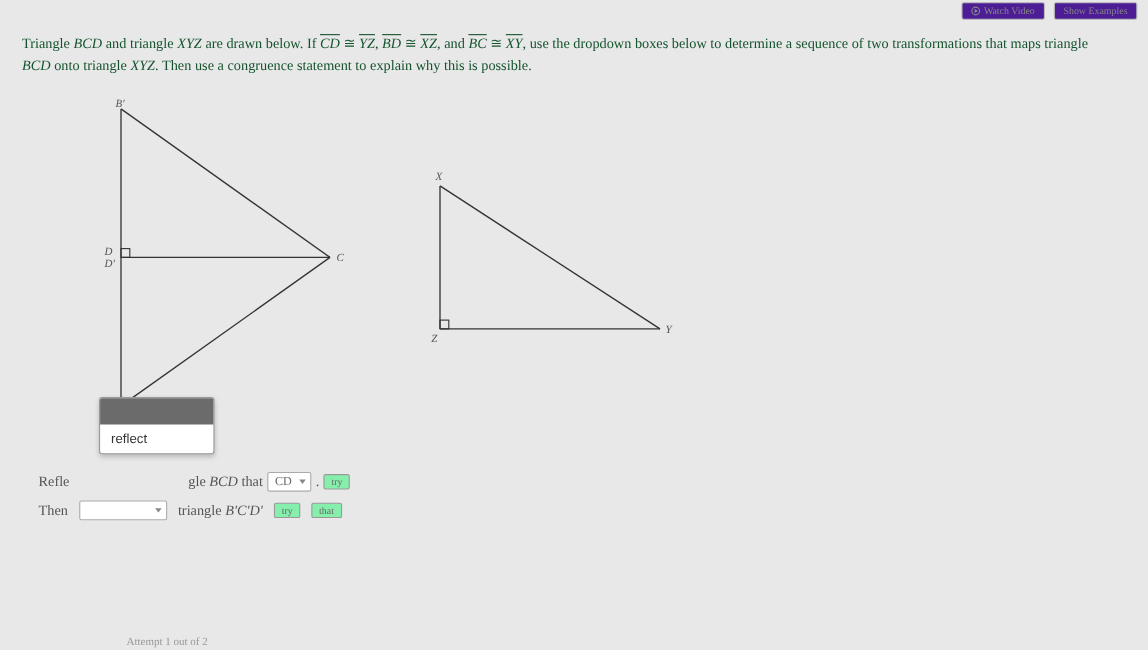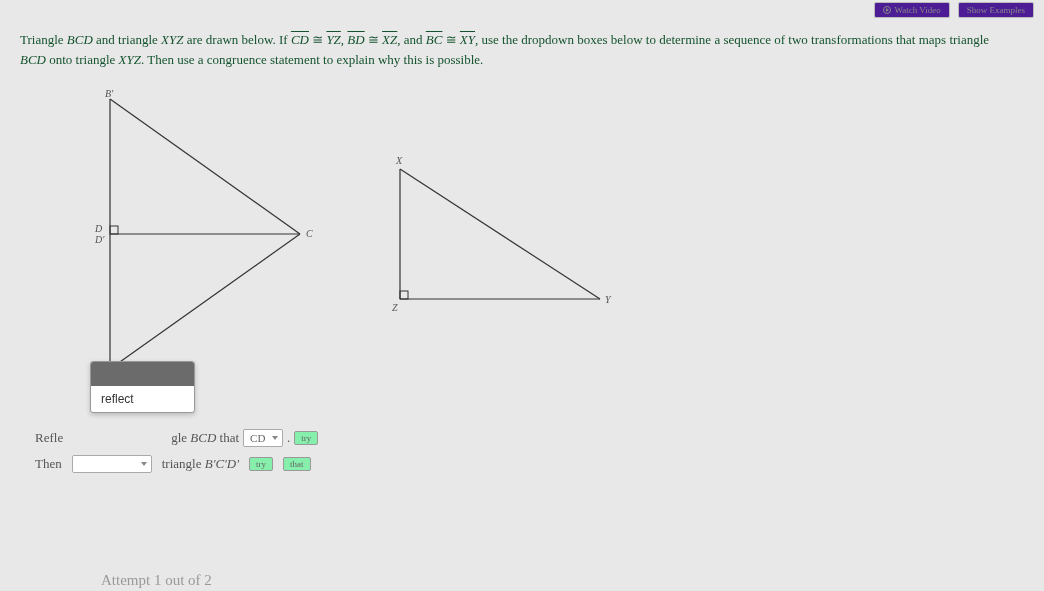--- a/index.html
+++ b/index.html
@@ -141,22 +141,22 @@
       background: #86efac;
       padding: 1px 6px;
       font-size: 9px;
       color: #666;
       border-radius: 2px;
       cursor: pointer;
     }
     .footer-text {
       position: absolute;
       bottom: 2px;
-      left: 101px;
-      font-size: 15px;
+      left: 115px;
+      font-size: 10px;
       color: #999;
     }
     svg text {
       font-size: 10px;
       font-family: Georgia, serif;
       font-style: italic;
       fill: #555;
     }
   </style>
 </head>

